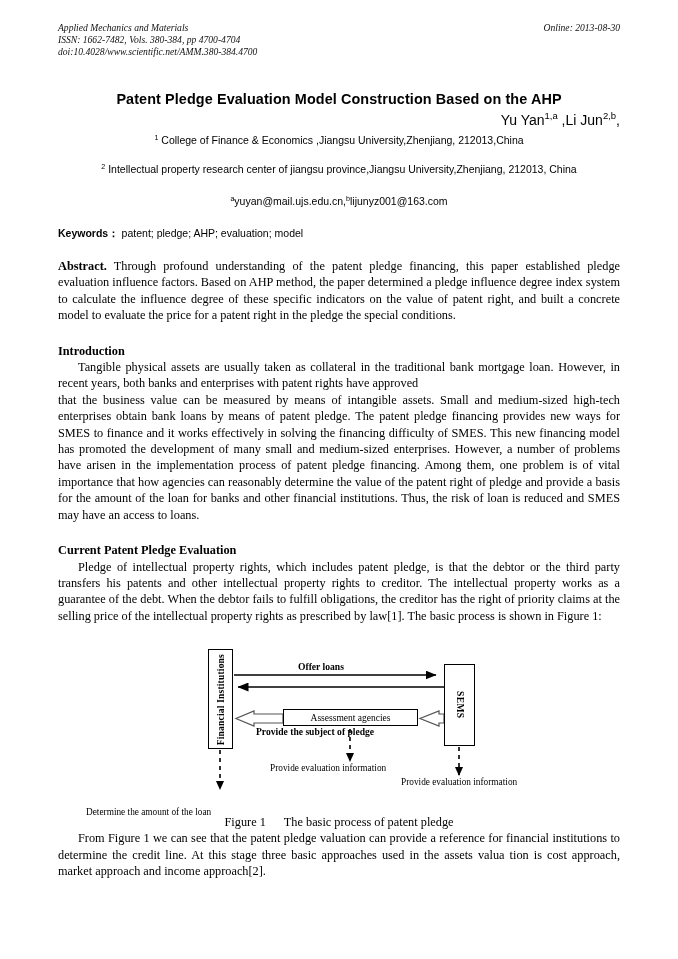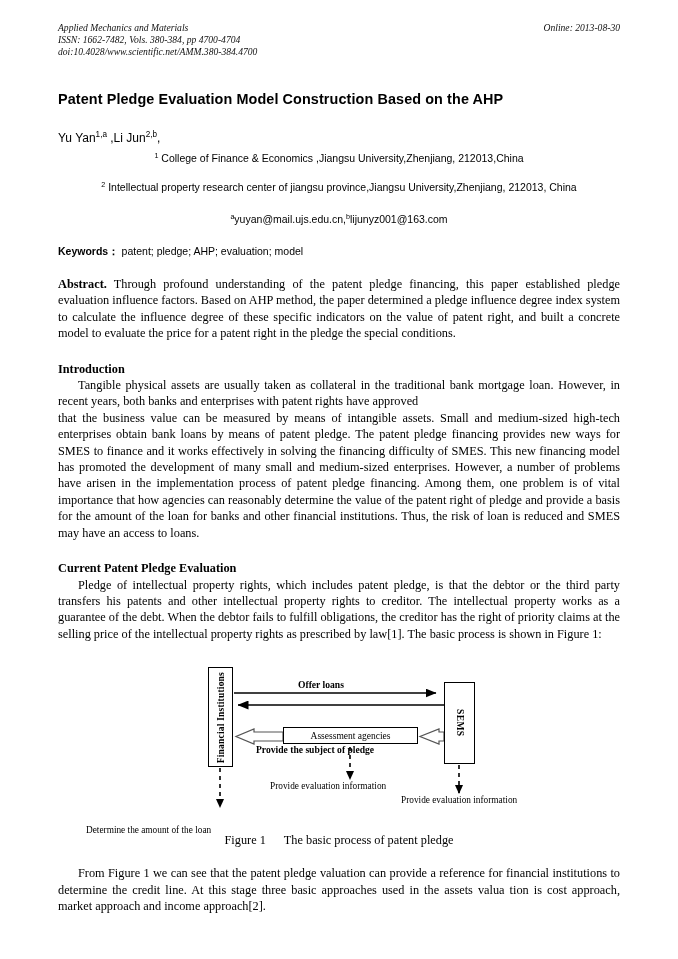--- a/index.html
+++ b/index.html
@@ -42,33 +42,34 @@
     right: 0;
     top: 0;
     font-style: italic;
     font-size: 9.6px;
     white-space: nowrap;
   }
 
   
   .paper-title {
     margin-top: 16px;
+    text-align: center;
     font-family: "Liberation Sans", sans-serif;
     font-weight: bold;
     font-size: 14.4px;
     letter-spacing: 0.1px;
     line-height: 18px;
   }
 
   
   .authors {
-    margin-top: 22px;
-    text-align: left;
-    font-family: "Liberation Sans", sans-serif;
-    font-size: 12px;
+    margin-top: 4px;
+    text-align: right;
+    font-family: "Liberation Sans", sans-serif;
+    font-size: 14px;
     line-height: 17px;
   }
   .affil {
     text-align: center;
     font-family: "Liberation Sans", sans-serif;
     font-size: 10.5px;
     line-height: 15px;
     margin-top: 4px;
   }
   .affil-2 {
@@ -190,21 +191,20 @@
   .fig-caption {
     margin-top: 2px;
     text-align: center;
     font-family: "Liberation Serif", serif;
     font-size: 12.3px;
     line-height: 16px;
   }
   .fig-caption .gap { display: inline-block; width: 18px; }
 
   .tail-p {
-    margin-top: 17px;
   }
 </style>
 </head>
 <body>
 
 <div class="page">
 
   <div class="pub-header">
     <div class="left-block">
       <div>Applied Mechanics and Materials</div>

